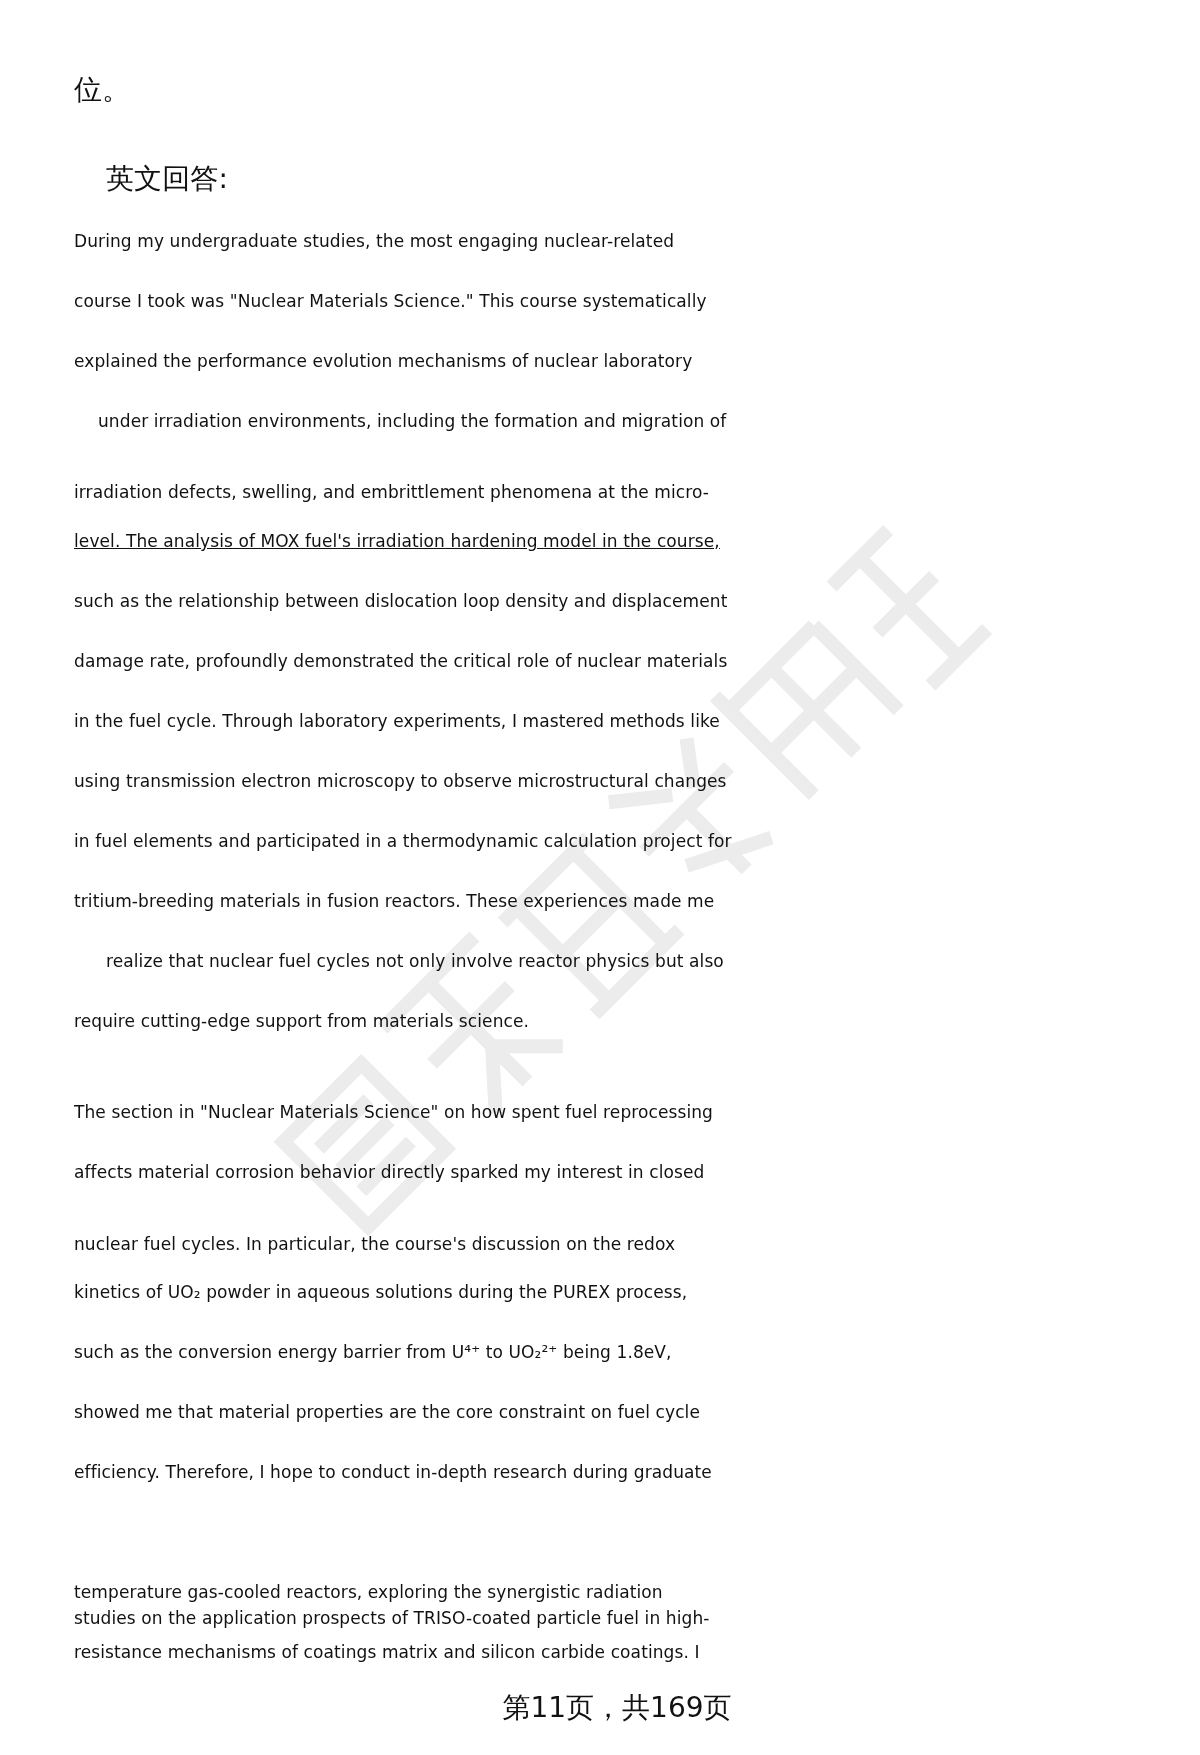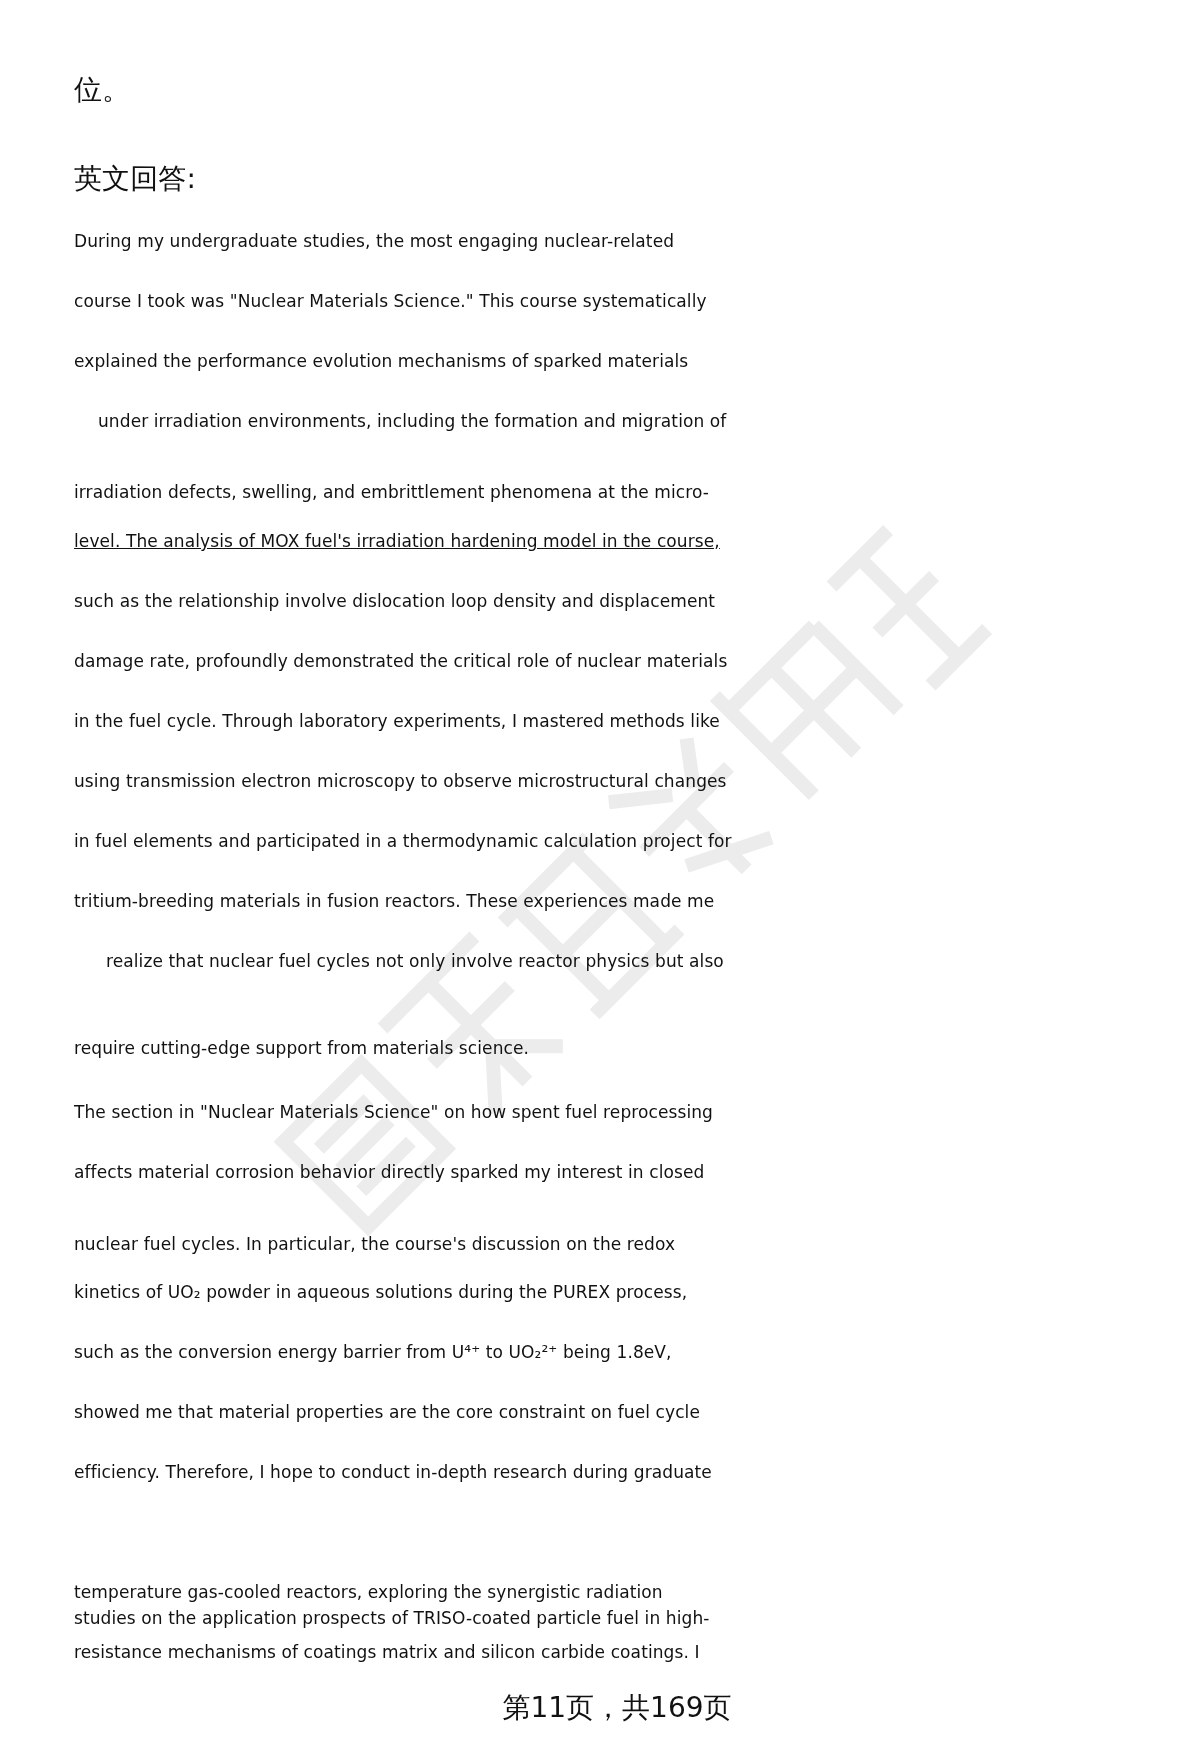--- a/index.html
+++ b/index.html
@@ -69,37 +69,37 @@
       <path d="M170 380 H300 M235 380 V520 M180 440 H290 M190 520 L235 470 L285 520"></path>
       <path d="M330 390 H450 M350 390 V520 M430 390 V520 M350 455 H430 M330 520 H450"></path>
       <path d="M490 380 L540 420 M480 440 H600 M540 440 V525 M500 480 L580 520 M590 390 L560 430"></path>
       <path d="M640 380 V520 M640 400 H760 M700 400 V520 M640 460 H760 M760 400 V520"></path>
       <path d="M800 385 H880 M840 385 V525 M800 450 H880 M800 525 H880"></path>
     </g>
   </svg>
 
   <div class="line cjk" style="top:72px;">位。</div>
 
-  <div class="line cjk" style="top:161px;">英文回答:</div>
+  <div class="line cjk" style="top:161px;margin-left:32px;">英文回答:</div>
 
   <div>
     <div class="line" style="top:223px;">During my undergraduate studies, the most engaging nuclear-related</div>
     <div class="line" style="top:283px;">course I took was "Nuclear Materials Science." This course systematically</div>
-    <div class="line" style="top:343px;">explained the performance evolution mechanisms of sparked materials</div>
+    <div class="line" style="top:343px;">explained the performance evolution mechanisms of nuclear laboratory</div>
     <div class="line" style="top:403px;margin-left:24px;">under irradiation environments, including the formation and migration of</div>
     <div class="line" style="top:474px;">irradiation defects, swelling, and embrittlement phenomena at the micro-</div>
     <div class="line" style="top:523px;text-decoration:underline;">level. The analysis of MOX fuel's irradiation hardening model in the course,</div>
-    <div class="line" style="top:583px;">such as the relationship involve dislocation loop density and displacement</div>
+    <div class="line" style="top:583px;">such as the relationship between dislocation loop density and displacement</div>
     <div class="line" style="top:643px;">damage rate, profoundly demonstrated the critical role of nuclear materials</div>
     <div class="line" style="top:703px;">in the fuel cycle. Through laboratory experiments, I mastered methods like</div>
     <div class="line" style="top:763px;">using transmission electron microscopy to observe microstructural changes</div>
     <div class="line" style="top:823px;">in fuel elements and participated in a thermodynamic calculation project for</div>
     <div class="line" style="top:883px;">tritium-breeding materials in fusion reactors. These experiences made me</div>
     <div class="line" style="top:943px;margin-left:32px;">realize that nuclear fuel cycles not only involve reactor physics but also</div>
-    <div class="line" style="top:1003px;margin-top:27px;">require cutting-edge support from materials science.</div>
+    <div class="line" style="top:1003px;">require cutting-edge support from materials science.</div>
   </div>
 
   <div>
     <div class="line" style="top:1094px;">The section in "Nuclear Materials Science" on how spent fuel reprocessing</div>
     <div class="line" style="top:1154px;">affects material corrosion behavior directly sparked my interest in closed</div>
     <div class="line" style="top:1214px;margin-top:12px;">nuclear fuel cycles. In particular, the course's discussion on the redox</div>
     <div class="line" style="top:1274px;">kinetics of UO₂ powder in aqueous solutions during the PUREX process,</div>
     <div class="line" style="top:1334px;">such as the conversion energy barrier from U⁴⁺ to UO₂²⁺ being 1.8eV,</div>
     <div class="line" style="top:1394px;">showed me that material properties are the core constraint on fuel cycle</div>
     <div class="line" style="top:1454px;">efficiency. Therefore, I hope to conduct in-depth research during graduate</div>

